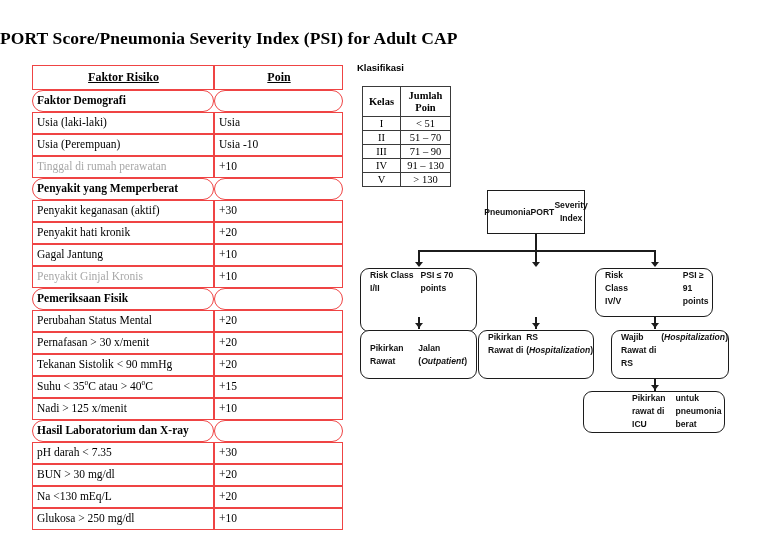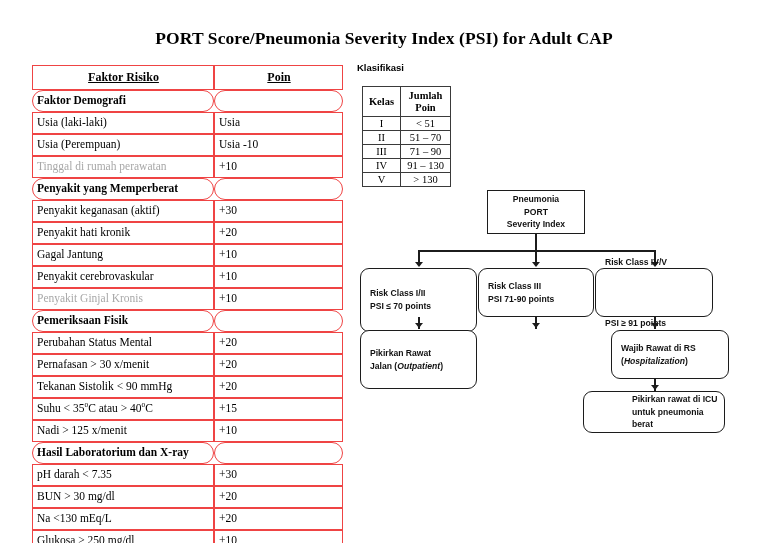--- a/index.html
+++ b/index.html
@@ -15,21 +15,20 @@
     color: #000000;
     overflow: hidden;
   }
 
   
   .doc-title {
     position: absolute;
     top: 28px;
     left: 0;
     width: 768px;
-    text-align: center;
     font-family: "Liberation Serif", serif;
     font-weight: bold;
     font-size: 17.5px;
     letter-spacing: 0.1px;
   }
 
   
   .risk-table {
     position: absolute;
     left: 32px;
@@ -118,21 +117,20 @@
   .fbox {
     position: absolute;
     box-sizing: border-box;
     border: 1.4px solid #1c1c1c;
     background: #ffffff;
     font-family: "Liberation Sans", sans-serif;
     font-weight: bold;
     font-size: 8.6px;
     line-height: 1.5;
     display: flex;
-    flex-direction: column;
     justify-content: center;
     color: #111111;
   }
   .fbox.rounded { border-radius: 9px; }
   .fbox.center { align-items: center; text-align: center; }
   .fbox.left { align-items: flex-start; text-align: left; padding-left: 9px; }
   .fbox .ln { display: block; }
   .fbox em { font-style: italic; }
 
   .vline, .hline {
@@ -188,24 +186,20 @@
     <tr>
       <td>Penyakit keganasan (aktif)</td>
       <td class="pts">+30</td>
     </tr>
     <tr>
       <td>Penyakit hati kronik</td>
       <td class="pts">+20</td>
     </tr>
     <tr>
       <td>Gagal Jantung</td>
-      <td class="pts">+10</td>
-    </tr>
-    <tr>
-      <td>Penyakit cerebrovaskular</td>
       <td class="pts">+10</td>
     </tr>
     <tr class="rt-muted">
       <td>Penyakit Ginjal Kronis</td>
       <td class="pts">+10</td>
     </tr>
     <tr class="rt-section">
       <td>Pemeriksaan Fisik</td>
       <td class="pts"></td>
     </tr>
@@ -310,31 +304,31 @@
 
   <div class="vline" style="left:299px; top:70px; height:13px;"></div>
   <div class="arrow" style="left:295.6px; top:82px;"></div>
 
   <div class="fbox rounded left" style="left:5px; top:88px; width:117px; height:64px;">
     <span class="ln">Risk Class I/II</span>
     <span class="ln">PSI ≤ 70 points</span>
   </div>
   <div class="vline" style="left:63px; top:137px; height:12px;"></div>
   <div class="arrow" style="left:59.6px; top:143px;"></div>
-  <div class="fbox rounded left" style="left:5px; top:150px; width:117px; height:59px;">
+  <div class="fbox rounded left" style="left:5px; top:150px; width:117px; height:49px;align-items:center;">
     <span class="ln">Pikirkan Rawat</span>
     <span class="ln"><span>Jalan (</span><em>Outpatient</em><span>)</span></span>
   </div>
 
-  <div class="fbox rounded left" style="left:123px; top:88px; width:116px; height:49px;">
-    <span class="ln">Risk Class III</span>
-    <span class="ln">PSI 71-90 points</span>
-  </div>
   <div class="vline" style="left:180px; top:137px; height:12px;"></div>
   <div class="arrow" style="left:176.6px; top:143px;"></div>
+  <div class="fbox rounded left" style="left:123px; top:150px; width:116px; height:49px;">
+    <span class="ln">Pikirkan Rawat di</span>
+    <span class="ln"><span>RS (</span><em>Hospitalization</em><span>)</span></span>
+  </div>
 
   <div class="fbox rounded left" style="left:240px; top:88px; width:118px; height:49px;gap:48px;">
     <span class="ln">Risk Class IV/V</span>
     <span class="ln">PSI ≥ 91 points</span>
   </div>
   <div class="vline" style="left:299px; top:137px; height:12px;"></div>
   <div class="arrow" style="left:295.6px; top:143px;"></div>
   <div class="fbox rounded left" style="left:256px; top:150px; width:118px; height:49px;">
     <span class="ln">Wajib Rawat di RS</span>
     <span class="ln"><span>(</span><em>Hospitalization</em><span>)</span></span>

